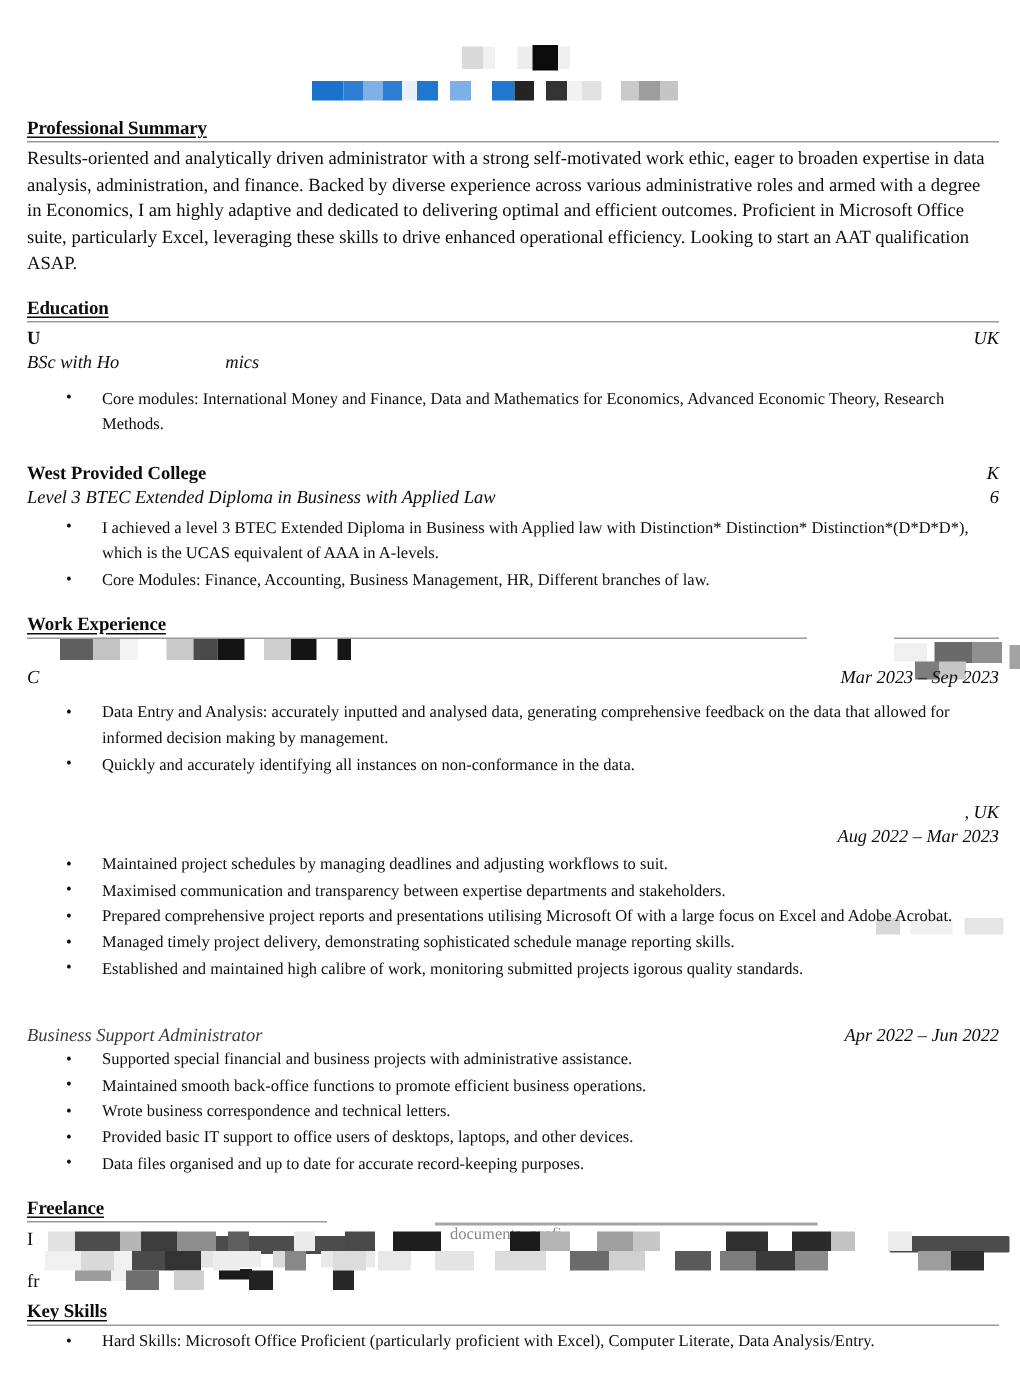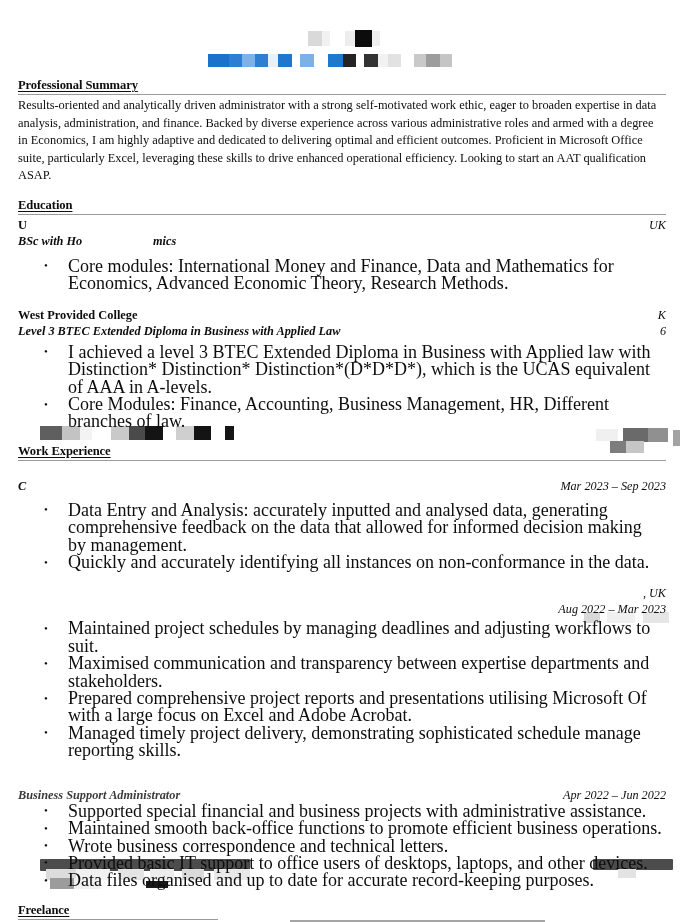--- a/index.html
+++ b/index.html
@@ -77,37 +77,36 @@
   .loc {
     font-size: 12.2px;
     line-height: 16px;
     font-style: italic;
     margin-left: 14px;
   }
   .role {
     font-size: 12.3px;
     font-style: italic;
     line-height: 16px;
-    font-weight: bold;
   }
   .dates {
     font-size: 12.2px;
     font-style: italic;
     line-height: 16px;
     white-space: nowrap;
   }
 
   ul.bullets {
     list-style: none;
     margin: 1px 18px 0 0;
     padding: 0 0 0 44px;
   }
   ul.bullets li {
     position: relative;
-    font-size: 18px;
+    font-size: 11px;
     line-height: 17.4px;
     margin: 0 0 0 0;
     padding-left: 24px;
   }
   ul.bullets li::before {
     content: "\2022";
     position: absolute;
     left: 0;
     top: -0.5px;
     font-size: 11px;
@@ -274,20 +273,21 @@
         <span class="dates">Aug 2022 – Mar 2023</span>
       </div>
 
     </div>
 
     <ul class="bullets">
       <li>Maintained project schedules by managing deadlines and adjusting workflows to suit.</li>
       <li>Maximised communication and transparency between expertise departments and stakeholders.</li>
       <li>Prepared comprehensive project reports and presentations utilising Microsoft Of         with a large focus on Excel and Adobe Acrobat.</li>
       <li>Managed timely project delivery, demonstrating sophisticated schedule manage        reporting skills.</li>
+      <li>Established and maintained high calibre of work, monitoring submitted projects        igorous quality standards.</li>
     </ul>
 
     <div class="entry" style="margin-top:12px;height:30px;">
       <div class="entry-row">
         <span class="org"></span>
         <span class="loc"></span>
       </div>
       <div class="entry-row">
         <span class="role" style="color:#3a3a3a;">Business Support Administrator</span>
         <span class="dates">Apr 2022 – Jun 2022</span>

